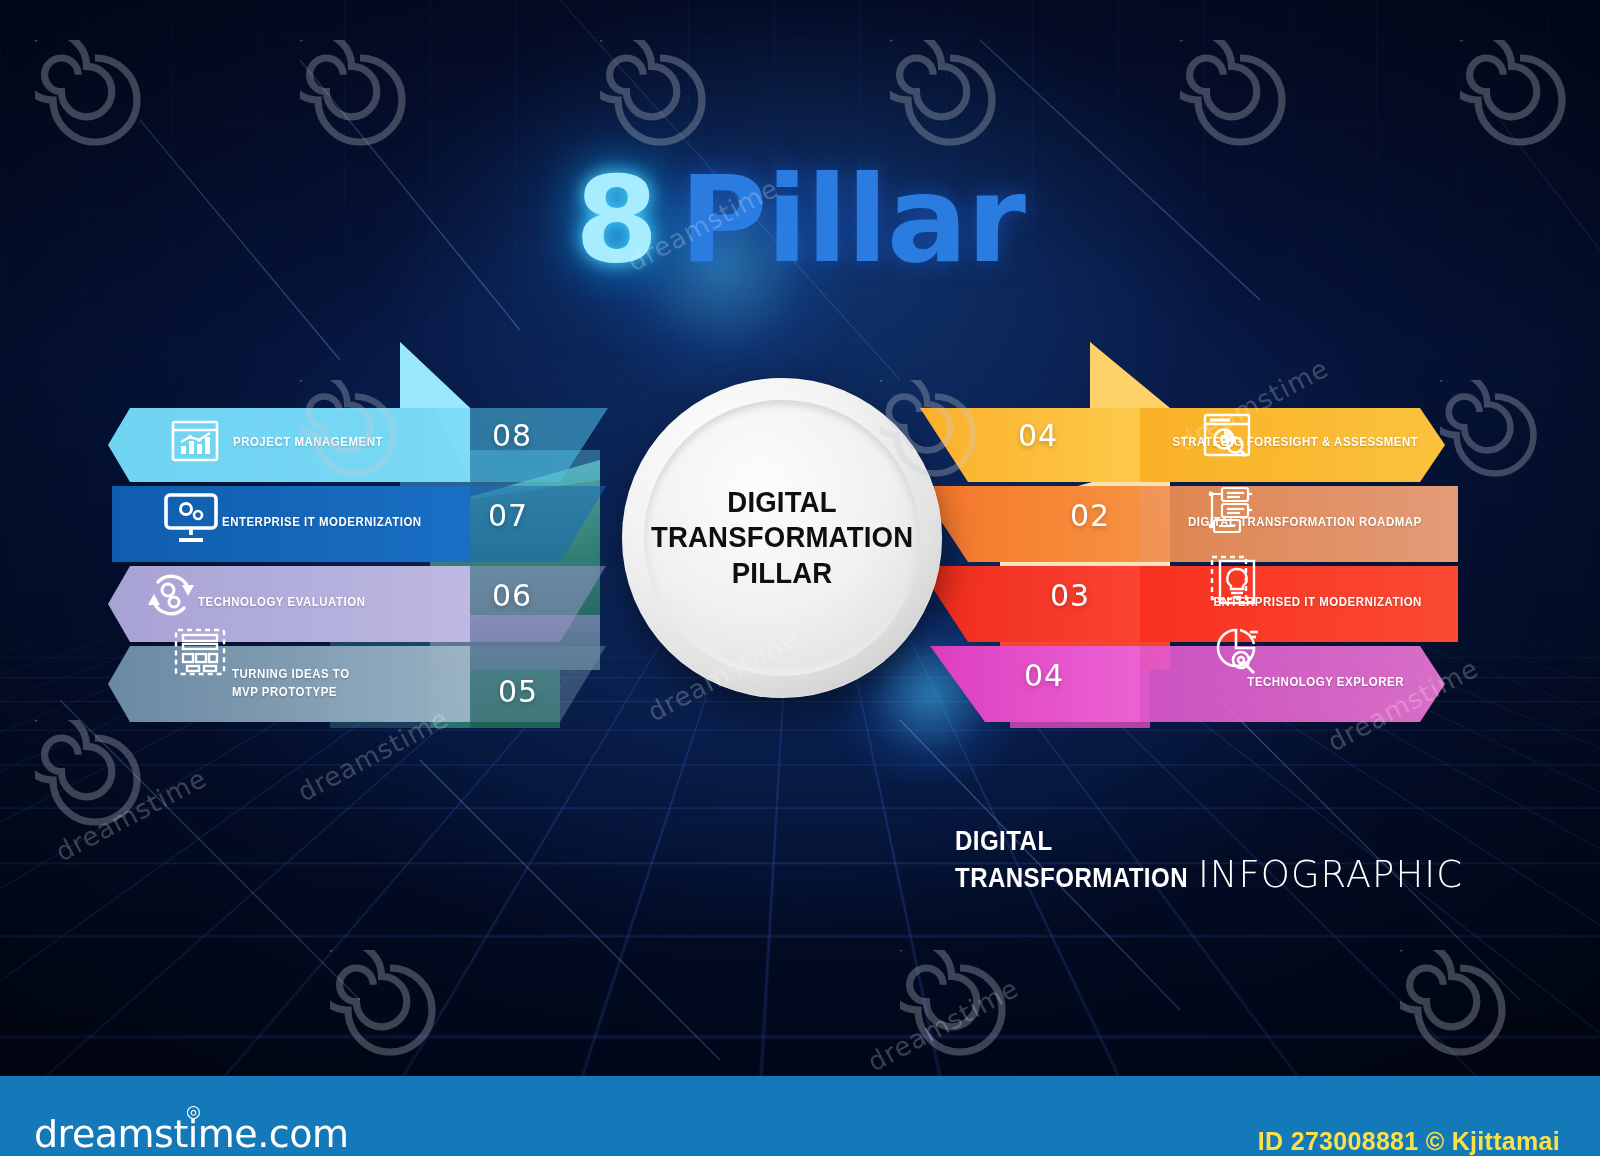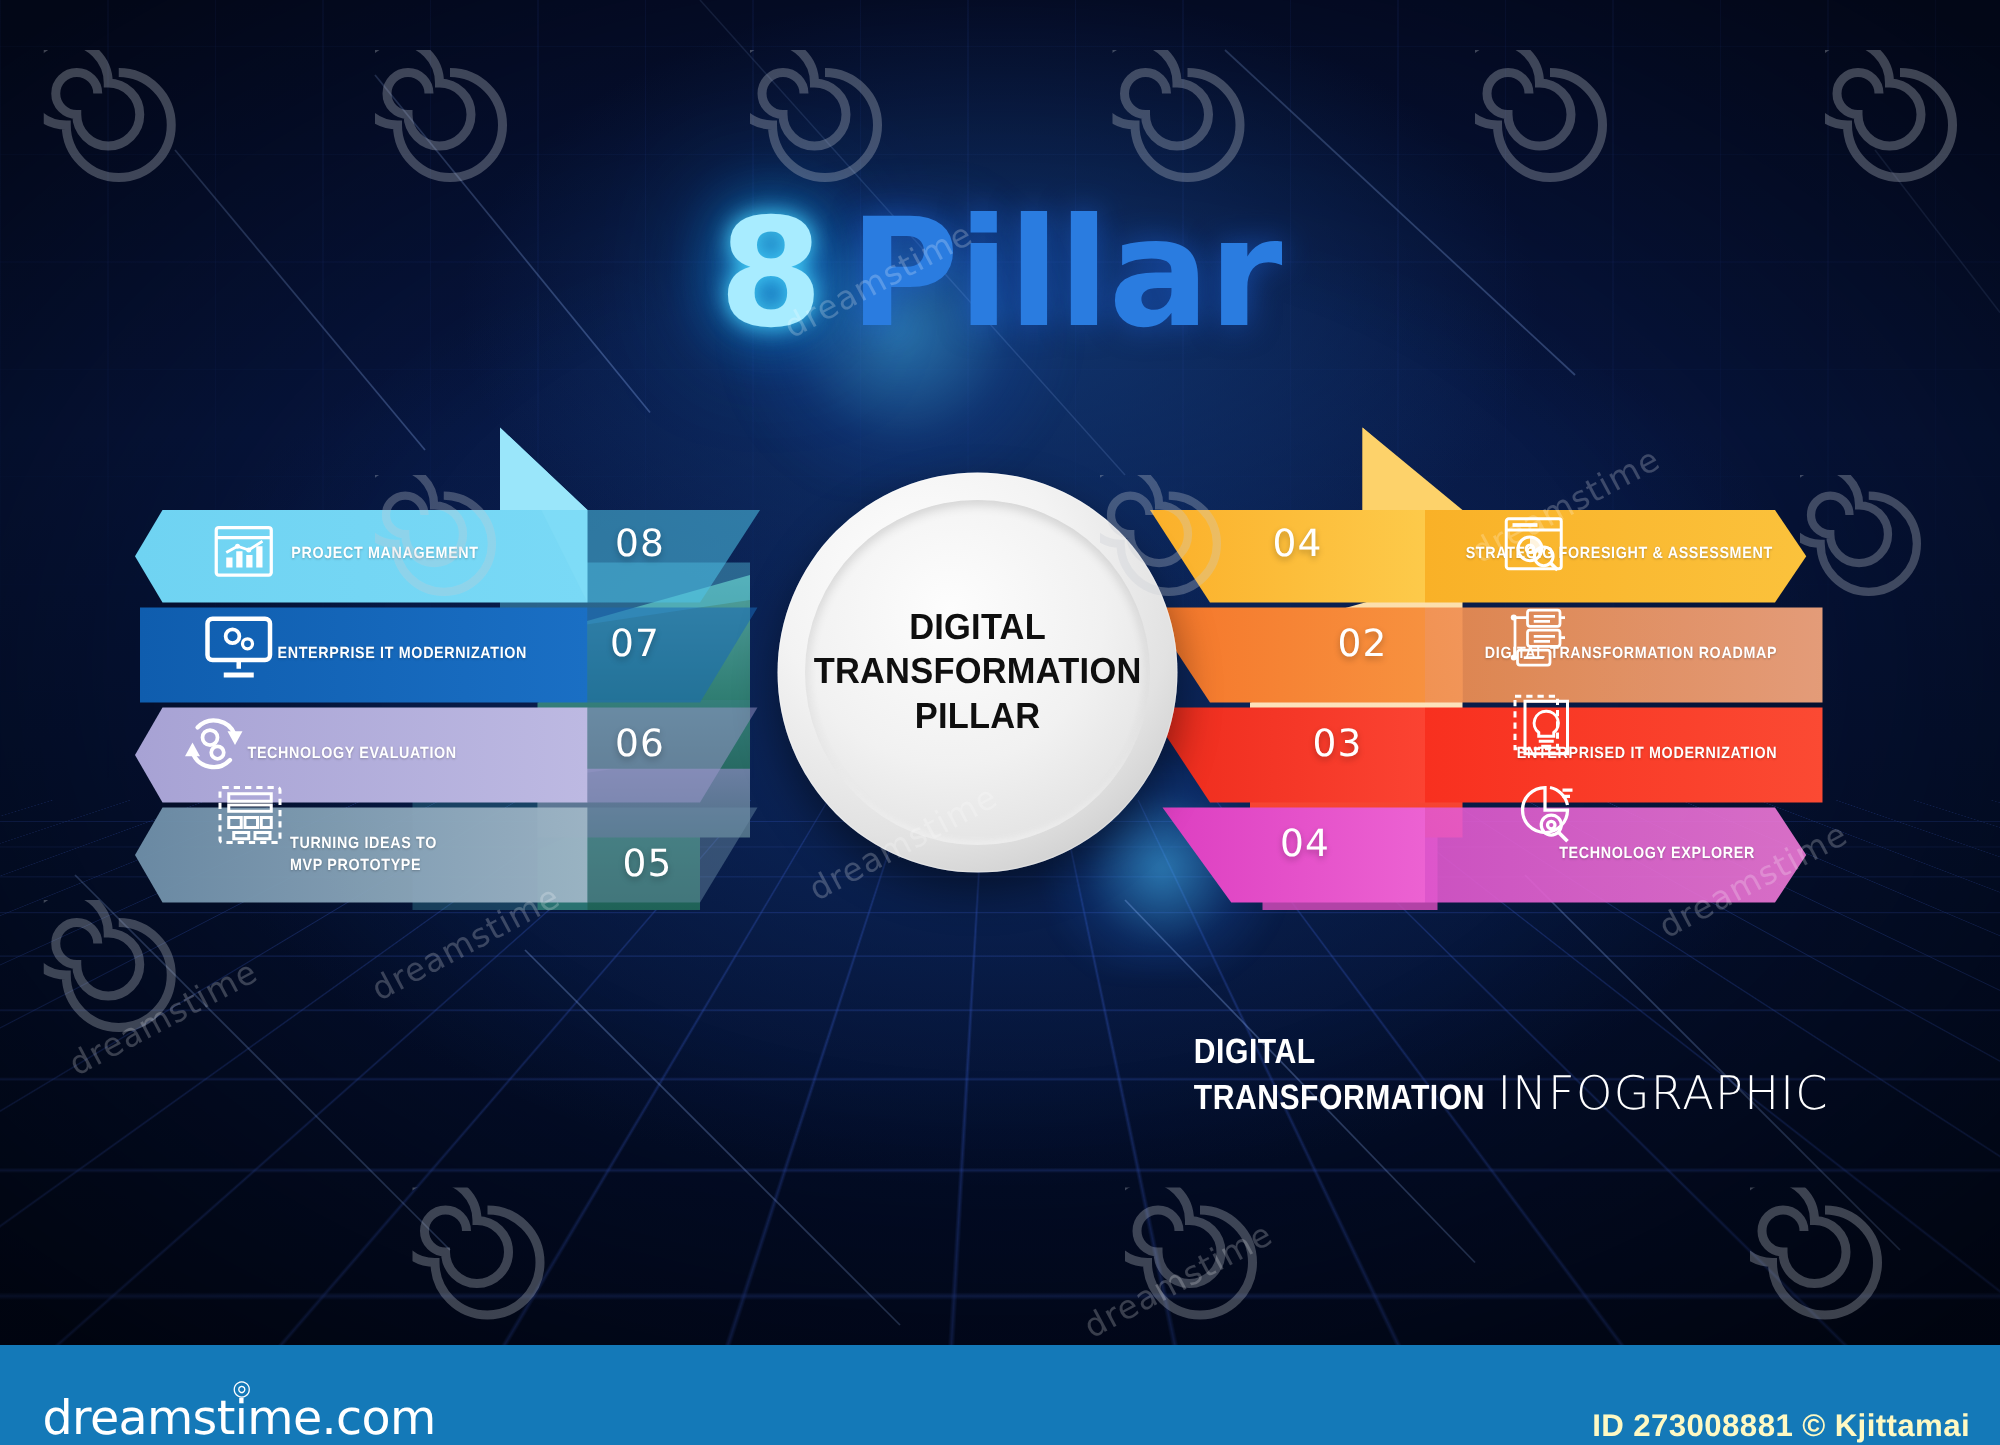--- a/index.html
+++ b/index.html
@@ -125,21 +125,21 @@
     display:flex; align-items:flex-end;
   }
   .footer .brand{
     color:#fff; font-size:38px; font-weight:400; margin-left:34px; letter-spacing:-.5px;
     font-family:"DejaVu Sans", sans-serif; position:relative;
   }
   .footer .brand .sp{
     position:absolute; left:152px; top:-11px; font-size:17px; color:#fff;
   }
   .footer .idtxt{
-    position:absolute; right:24px; color:#fef9c3; font-size:25px; font-weight:700;
+    position:absolute; right:40px; color:#fde047; font-size:25px; font-weight:700;
     letter-spacing:.3px;
   }
   .wm{
     position:absolute; color:rgba(255,255,255,.22); font-size:26px; letter-spacing:1px;
     transform:rotate(-28deg); pointer-events:none; font-family:"DejaVu Sans", sans-serif;
     white-space:nowrap;
   }
   .wmspiral{
     position:absolute; pointer-events:none; opacity:.30;
   }

